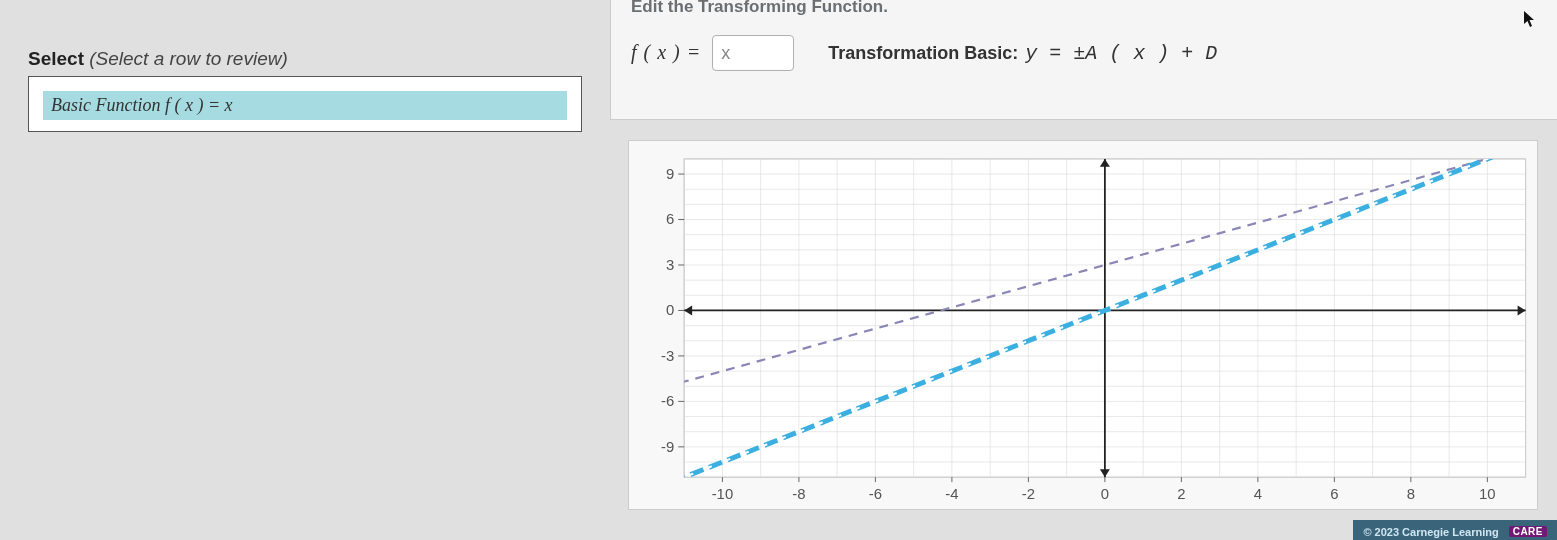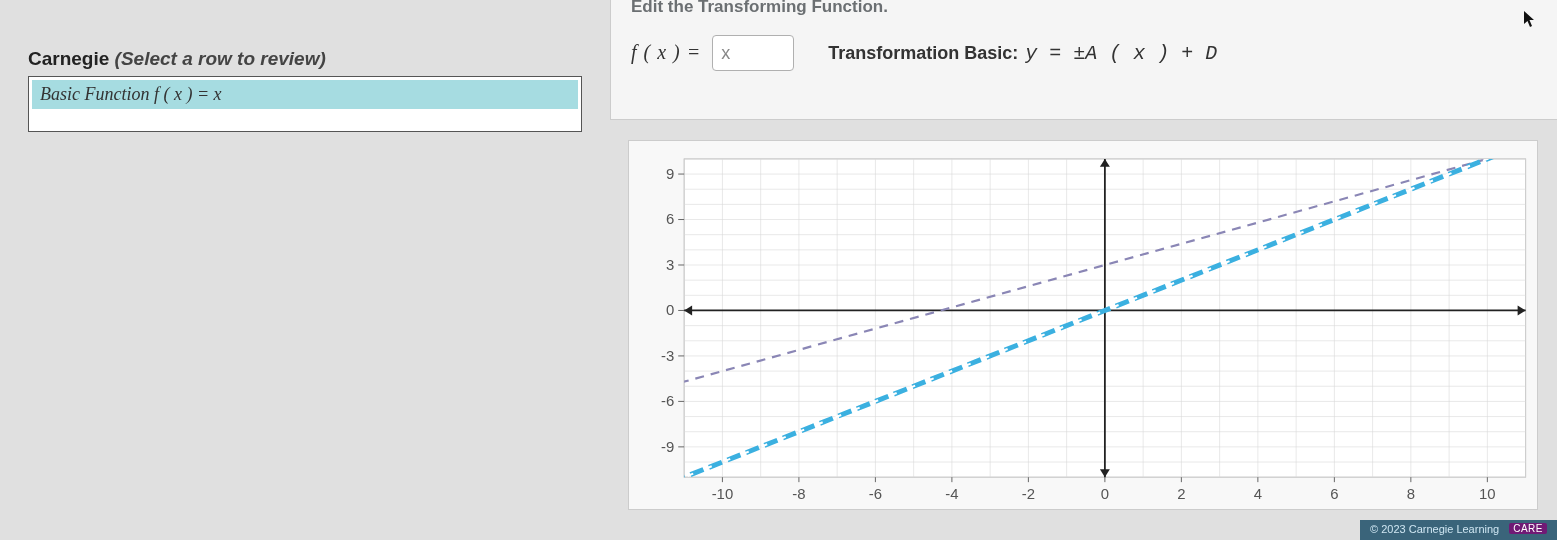--- a/index.html
+++ b/index.html
@@ -12,25 +12,25 @@
     font-size: 14px;
     color: #333;
   }
   .top-panels { display: flex; height: 120px; }
   .left-panel {
     width: 610px;
     padding: 48px 28px 0 28px;
   }
   .history-title { font-size: 19px; margin-bottom: 6px; }
   .history-title .bold { font-weight: 700; color: #222; }
-  .history-title .hint { font-style: italic; color: #444; font-weight: 700; }
+  .history-title .hint { font-style: italic; color: #444; font-weight: 400; }
   .history-box {
     border: 1px solid #555;
     background: #fff;
-    padding: 3px;
+    padding: 14px;
     height: 56px;
   }
   .history-row {
     background: #a6dce1;
     padding: 4px 8px;
     font-size: 18px;
     font-family: Georgia, "Times New Roman", serif;
     cursor: pointer;
   }
   .fx { font-style: italic; }
@@ -88,32 +88,33 @@
   svg.chart { width: 100%; height: 100%; display:block; }
   .footer {
     position: absolute;
     bottom: 0; right: 0;
     height: 20px;
     background: #3a647a;
     color: #cfe6f2;
     font-size: 11px;
     padding: 3px 10px 0 10px;
     display:flex;
-    align-items:flex-start;
+    align-items:center;
     gap: 10px;
+    font-weight: bold;
   }
   .footer .tag { background:#701a75; color:#fff; padding:0 4px; border-radius:2px; font-size:10px; letter-spacing:0.5px;}
 </style>
 </head>
 <body>
 
 <div class="top-panels">
   <div class="left-panel">
     <div class="history-title">
-      <span class="bold">Carnegie</span>
+      <span class="bold">Select</span>
       <span class="hint">(Select a row to review)</span>
     </div>
     <div class="history-box">
       <div class="history-row">
         <span class="fx">Basic Function  f ( x ) = x</span>
       </div>
     </div>
   </div>
 
   <div class="right-panel">

